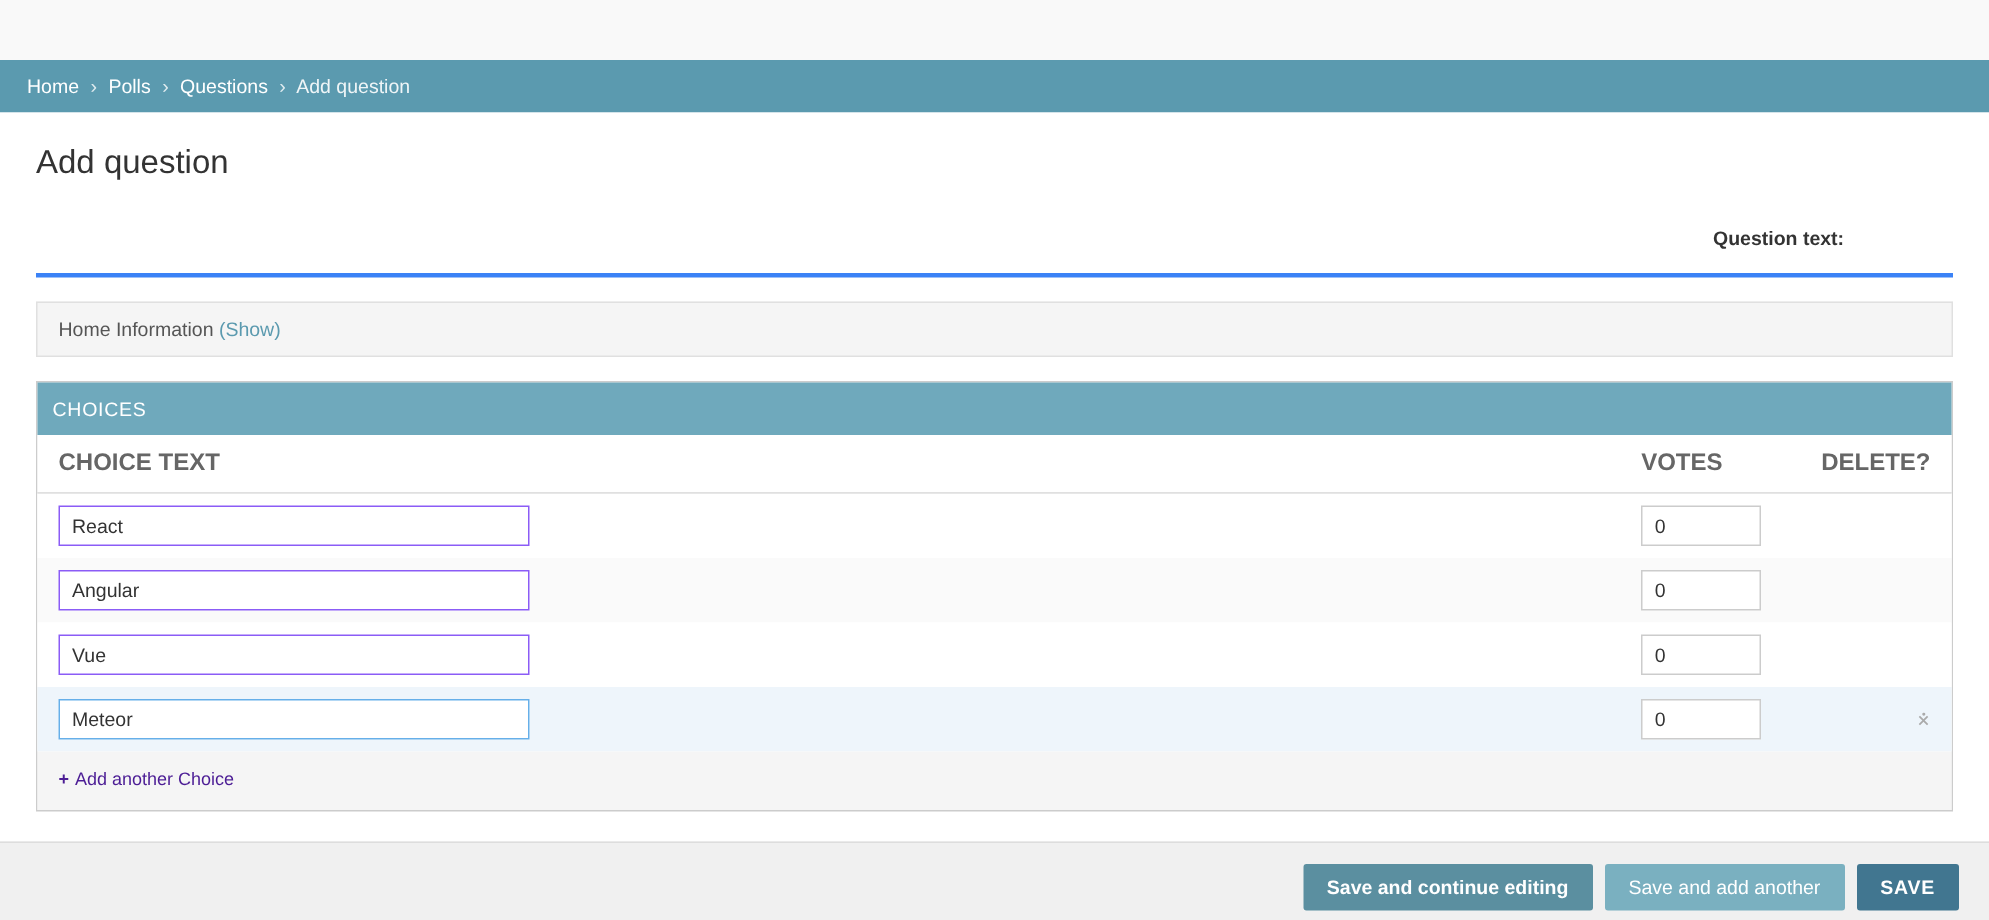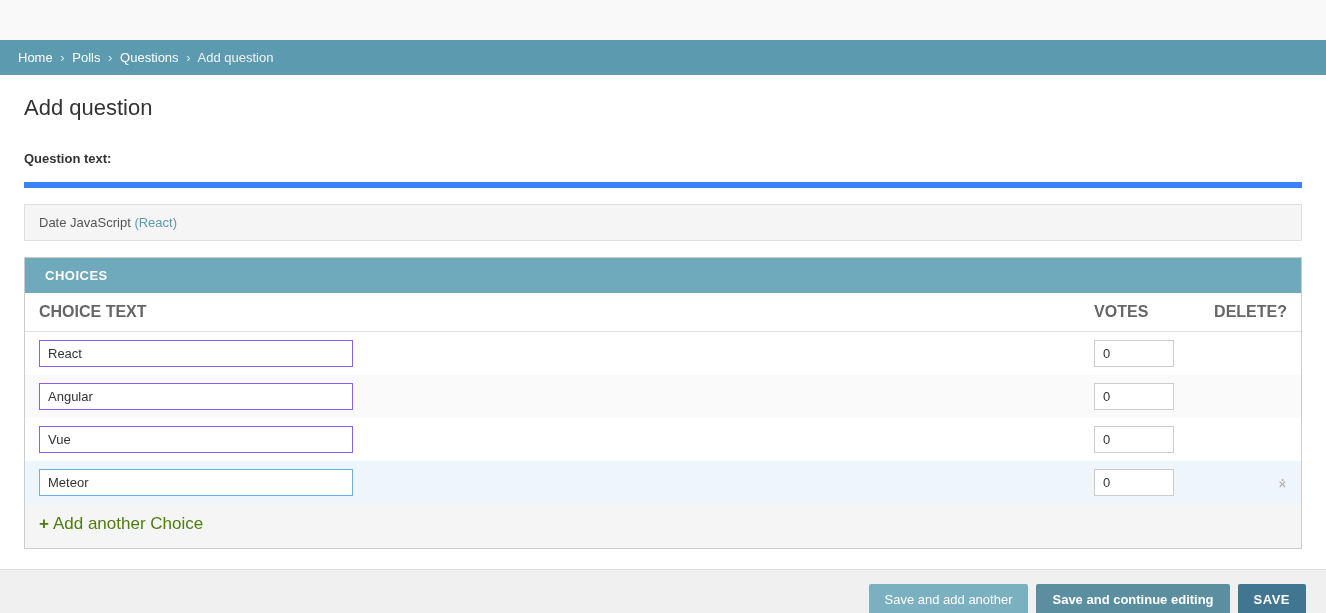--- a/index.html
+++ b/index.html
@@ -42,21 +42,22 @@
       font-weight: 300;
       color: #333;
       margin-bottom: 20px;
     }
 
     
     .form-row {
       display: flex;
       align-items: center;
       padding: 10px 0 16px 0;
-      border-bottom: 6px solid #3b82f6;
+      border-bottom: 3px solid #3b82f6;
+      justify-content: flex-end;
     }
     .form-label {
       font-weight: bold;
       font-size: 13px;
       color: #333;
       width: 160px;
       flex-shrink: 0;
     }
     .form-input {
       border: 1px solid #ccc;
@@ -83,24 +84,24 @@
     }
 
     
     .choices-section {
       border: 1px solid #ccc;
       margin-bottom: 20px;
     }
 
     .choices-header {
       background: #6fa9bc;
-      padding: 10px 20px;
-      color: #fff;
-      font-size: 13px;
-      font-weight: bold;
+      padding: 10px 10px;
+      color: #fff;
+      font-size: 13px;
+      font-weight: normal;
       letter-spacing: 0.5px;
       text-transform: uppercase;
     }
 
     .choices-table {
       width: 100%;
       border-collapse: collapse;
       background: #fff;
     }
 
@@ -161,23 +162,23 @@
       text-align: right;
       display: block;
     }
 
     
     .add-another-row {
       padding: 10px 14px 14px;
       background: #f5f5f5;
     }
     .add-another-link {
-      color: #4d7c0f;
+      color: #4c1d95;
       text-decoration: none;
-      font-size: 17px;
+      font-size: 12px;
       cursor: pointer;
     }
     .plus-icon {
       font-weight: bold;
       margin-right: 4px;
     }
 
     
     .form-footer {
       background: #f0f0f0;
@@ -229,22 +230,22 @@
 
 <div class="main-content">
 
   <h1 class="page-title">Add question</h1>
 
   <div class="form-row">
     <label class="form-label">Question text:</label>
   </div>
 
   <div class="collapsible-section">
-    <span>Date JavaScript</span>
-    <a href="#" class="show-link">(React)</a>
+    <span>Home Information</span>
+    <a href="#" class="show-link">(Show)</a>
   </div>
 
   <div class="choices-section">
     <div class="choices-header">CHOICES</div>
 
     <table class="choices-table">
       <thead>
         <tr>
           <th>CHOICE TEXT</th>
           <th class="col-votes">VOTES</th>
@@ -279,18 +280,18 @@
     </table>
 
     <div class="add-another-row">
       <a href="#" class="add-another-link">
         <span class="plus-icon">+</span><span>Add another Choice</span>
       </a>
     </div>
   </div>
 
   <div class="form-footer">
+    <button class="btn btn-primary">Save and continue editing</button>
     <button class="btn btn-secondary">Save and add another</button>
-    <button class="btn btn-primary">Save and continue editing</button>
     <button class="btn btn-save">SAVE</button>
   </div>
 
 </div>
 
 </body></html>

